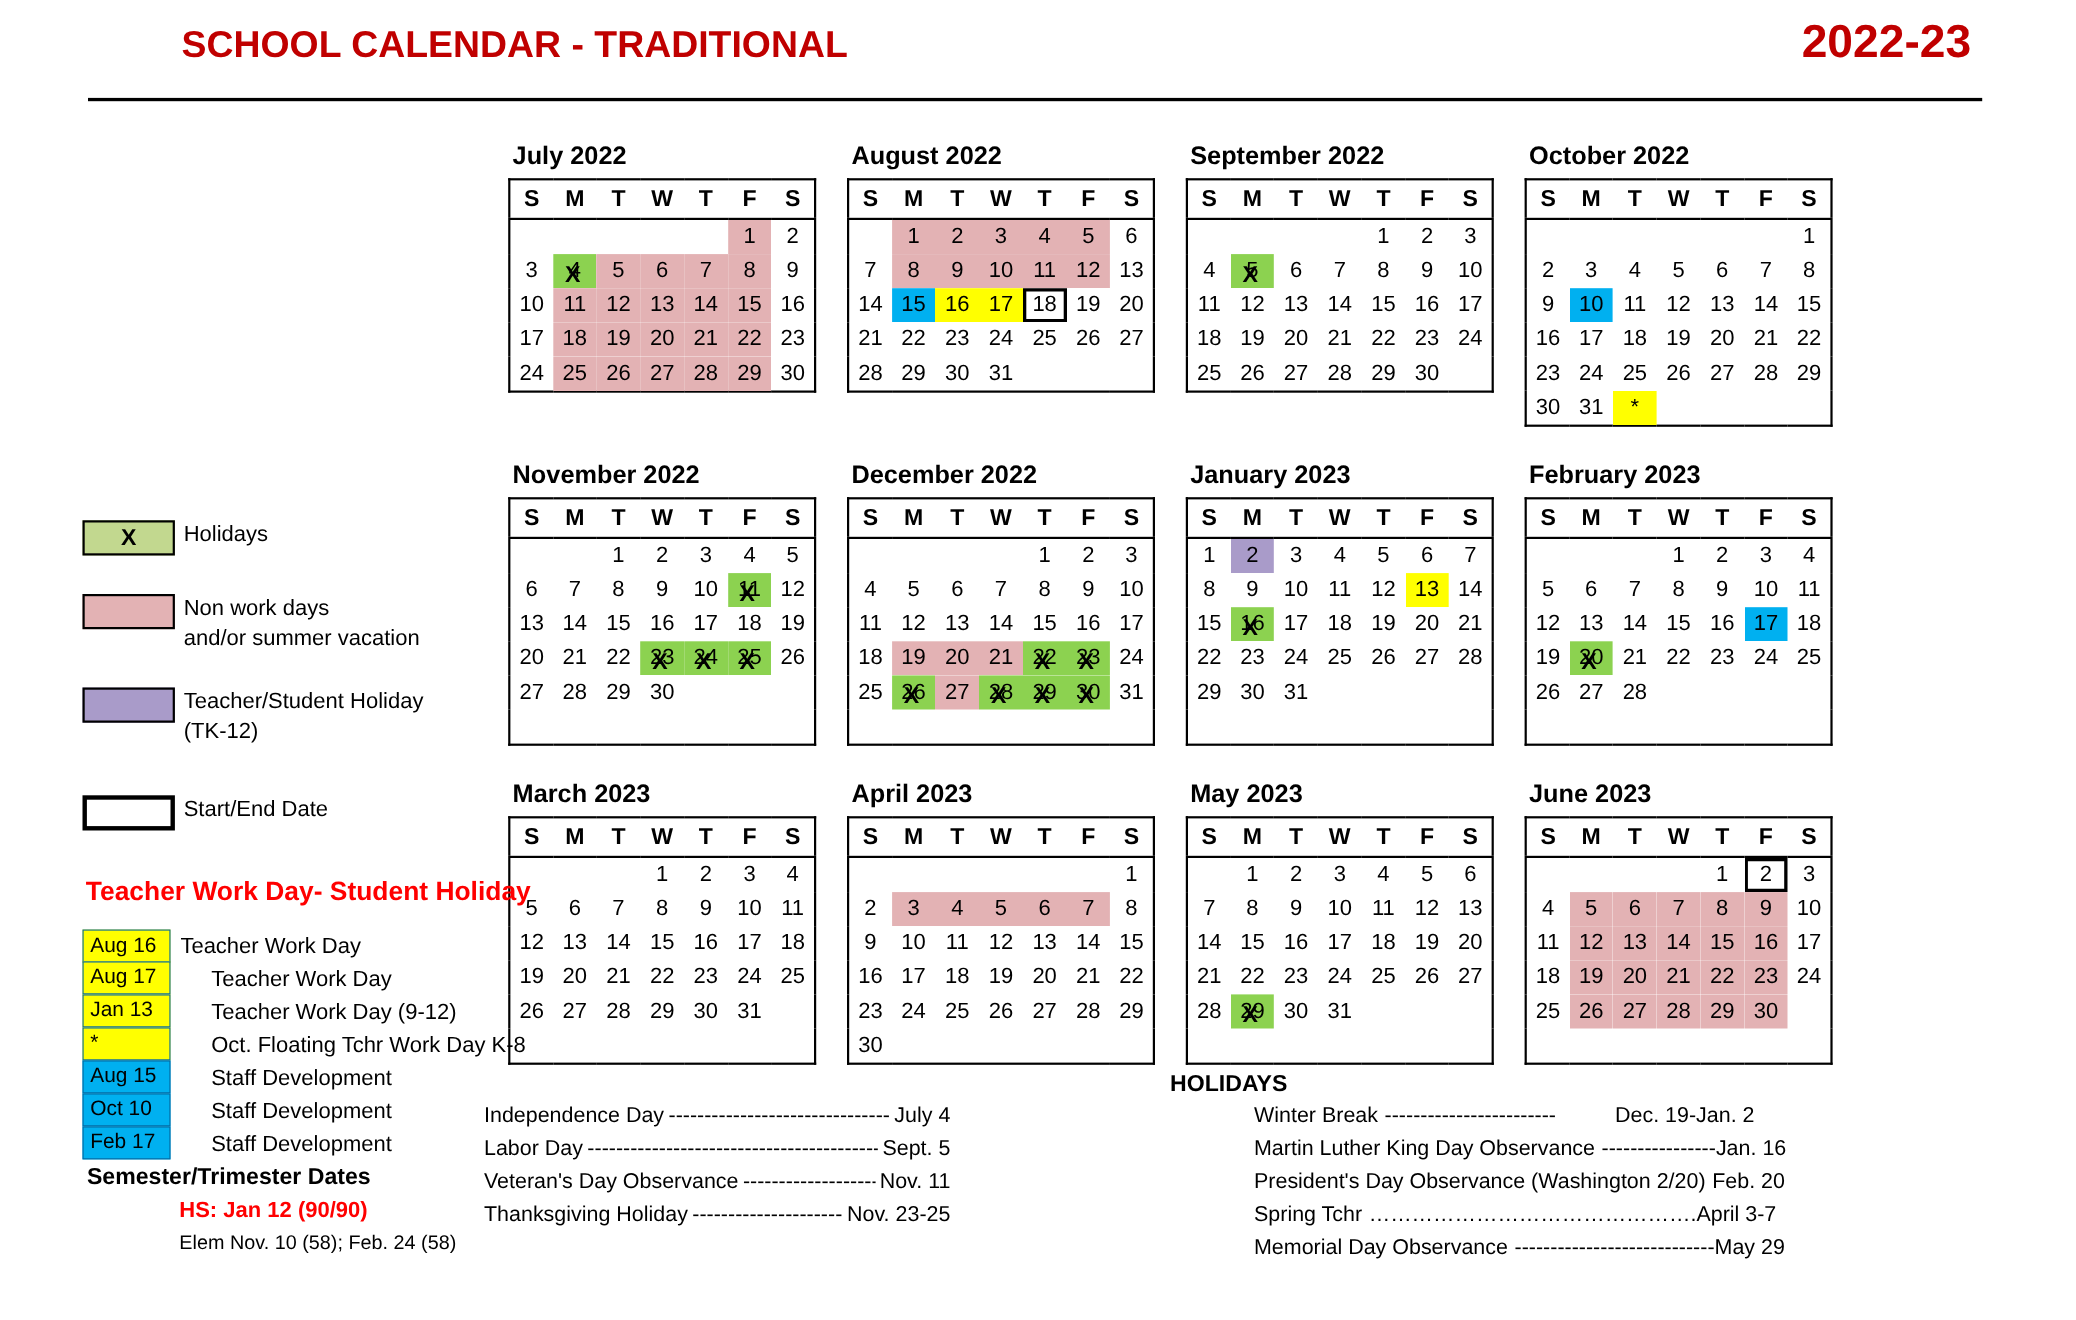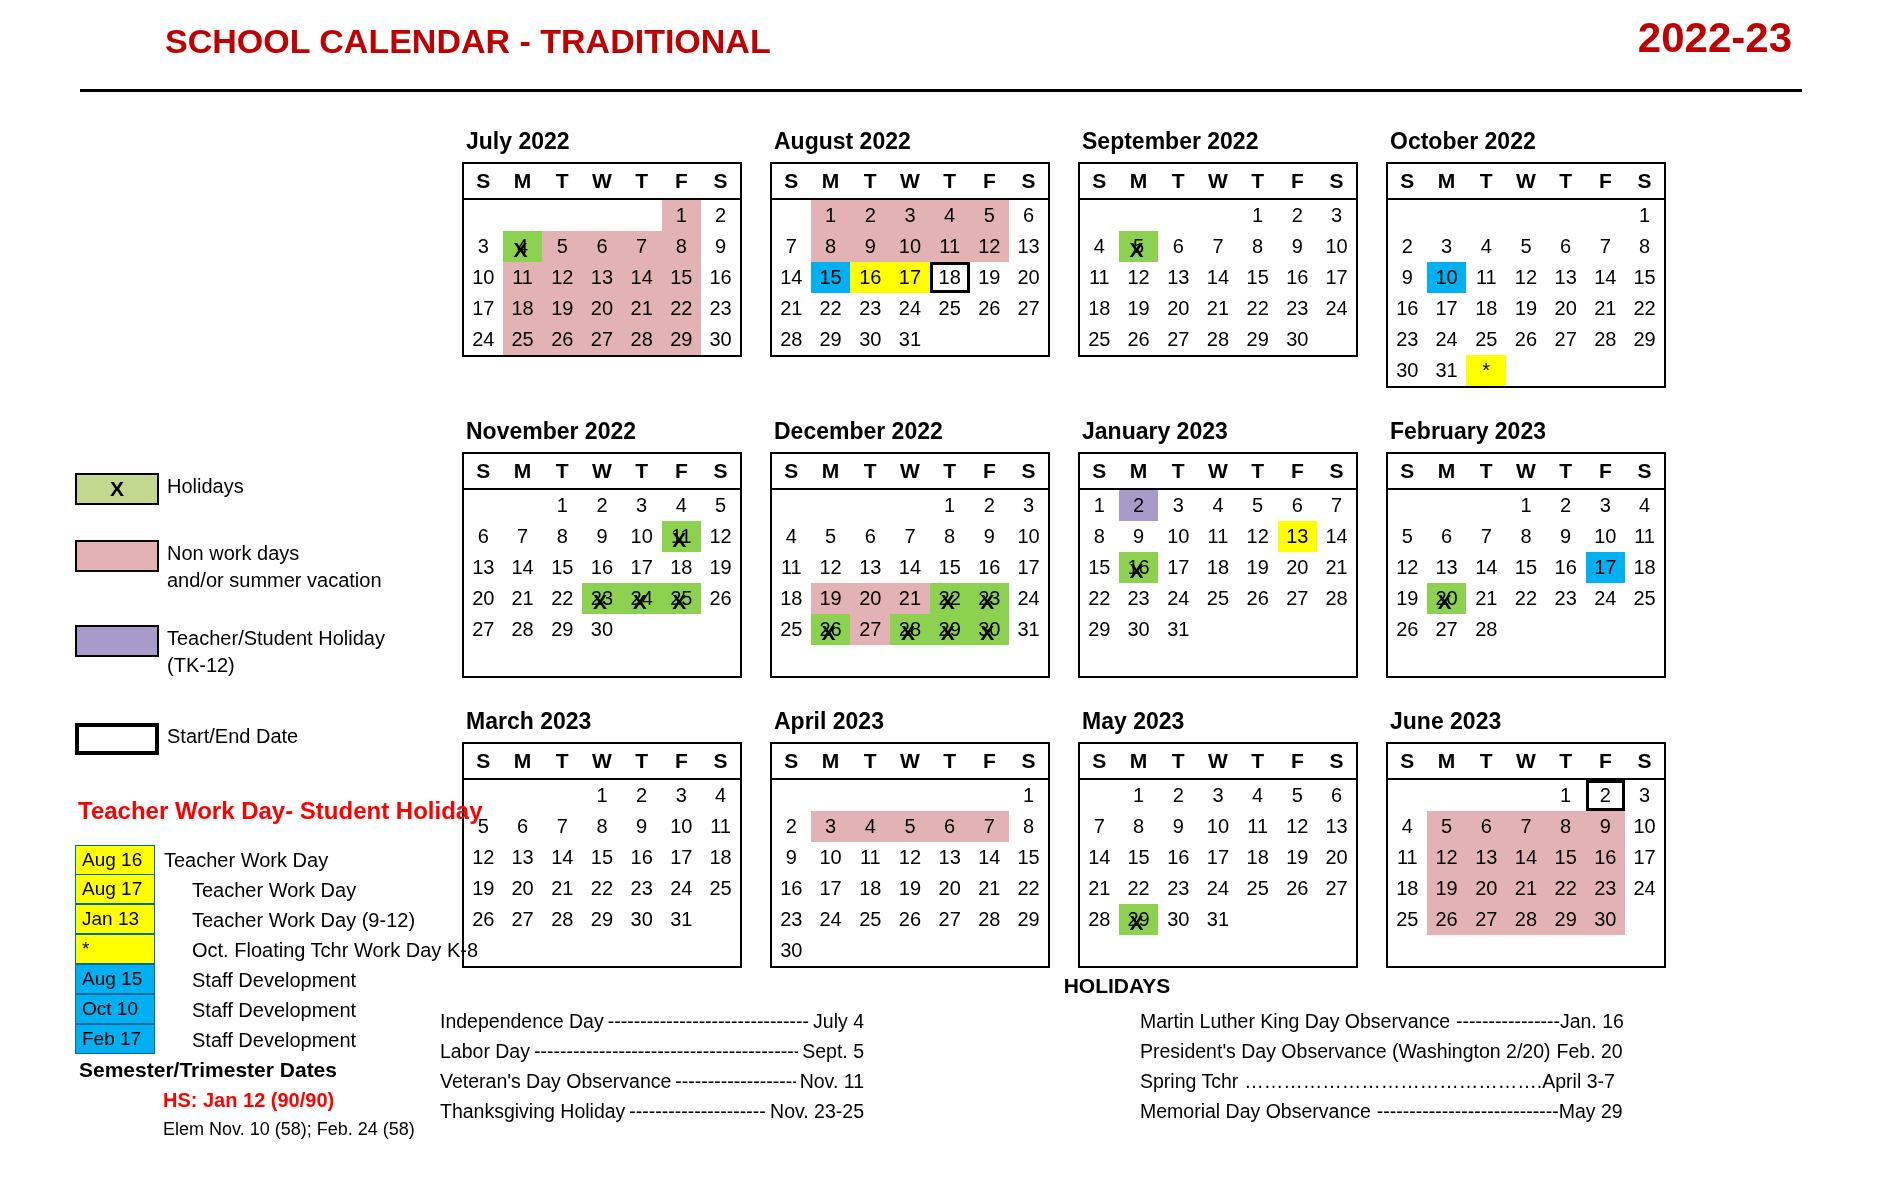--- a/index.html
+++ b/index.html
@@ -43,21 +43,21 @@
   .lbox.sd{background:var(--blue);}
   .lrow .llabel{margin-left:9px;line-height:30px;}
 
   .sem-h{position:absolute;left:79px;top:1058px;font-weight:bold;font-size:21px;}
   .sem-hs{position:absolute;left:163px;top:1089px;color:var(--legend-red);font-weight:bold;font-size:20px;}
   .sem-el{position:absolute;left:163px;top:1119px;font-size:18px;}
 
   .hol-h{position:absolute;left:1117px;top:974px;transform:translateX(-50%);font-weight:bold;font-size:21px;}
   .hol-left{position:absolute;left:440px;top:1003px;width:424px;}
   .hol-right{position:absolute;left:1140px;top:1003px;width:455px;}
-  .hrow{display:flex;align-items:flex-end;height:30px;font-size:19.5px;white-space:nowrap;}
+  .hrow{display:flex;align-items:flex-start;height:30px;font-size:19.5px;white-space:nowrap;}
   .hname{flex:none;}
   .hleader.fill{flex:1 1 auto;min-width:16px;overflow:hidden;margin:0 4px;}
   .hleader.lit{margin-left:6px;overflow:hidden;flex:none;}
   .hspacer{flex:1 1 auto;}
   .hdate{flex:none;}
 </style>
 </head>
 <body>
 
 <div class="page">
@@ -989,20 +989,26 @@
         <span class="hdate">Nov. 11</span>
       </div>
       <div class="hrow">
         <span class="hname">Thanksgiving Holiday</span>
         <span class="hleader fill">--------------------------------------------------------------------------------</span>
         <span class="hdate">Nov. 23-25</span>
       </div>
     </div>
   <div class="hol-right">
       <div class="hrow">
+        <span class="hname">Winter Break</span>
+        <span class="hleader lit">------------------------</span>
+        <span class="hspacer"></span>
+        <span class="hdate">Dec. 19-Jan. 2</span>
+      </div>
+      <div class="hrow">
         <span class="hname">Martin Luther King Day Observance</span>
         <span class="hleader lit">----------------</span>
         <span class="hspacer"></span>
         <span class="hdate">Jan. 16</span>
       </div>
       <div class="hrow">
         <span class="hname">President's Day Observance (Washington 2/20)</span>
         <span class="hleader lit"></span>
         <span class="hspacer"></span>
         <span class="hdate">Feb. 20</span>

